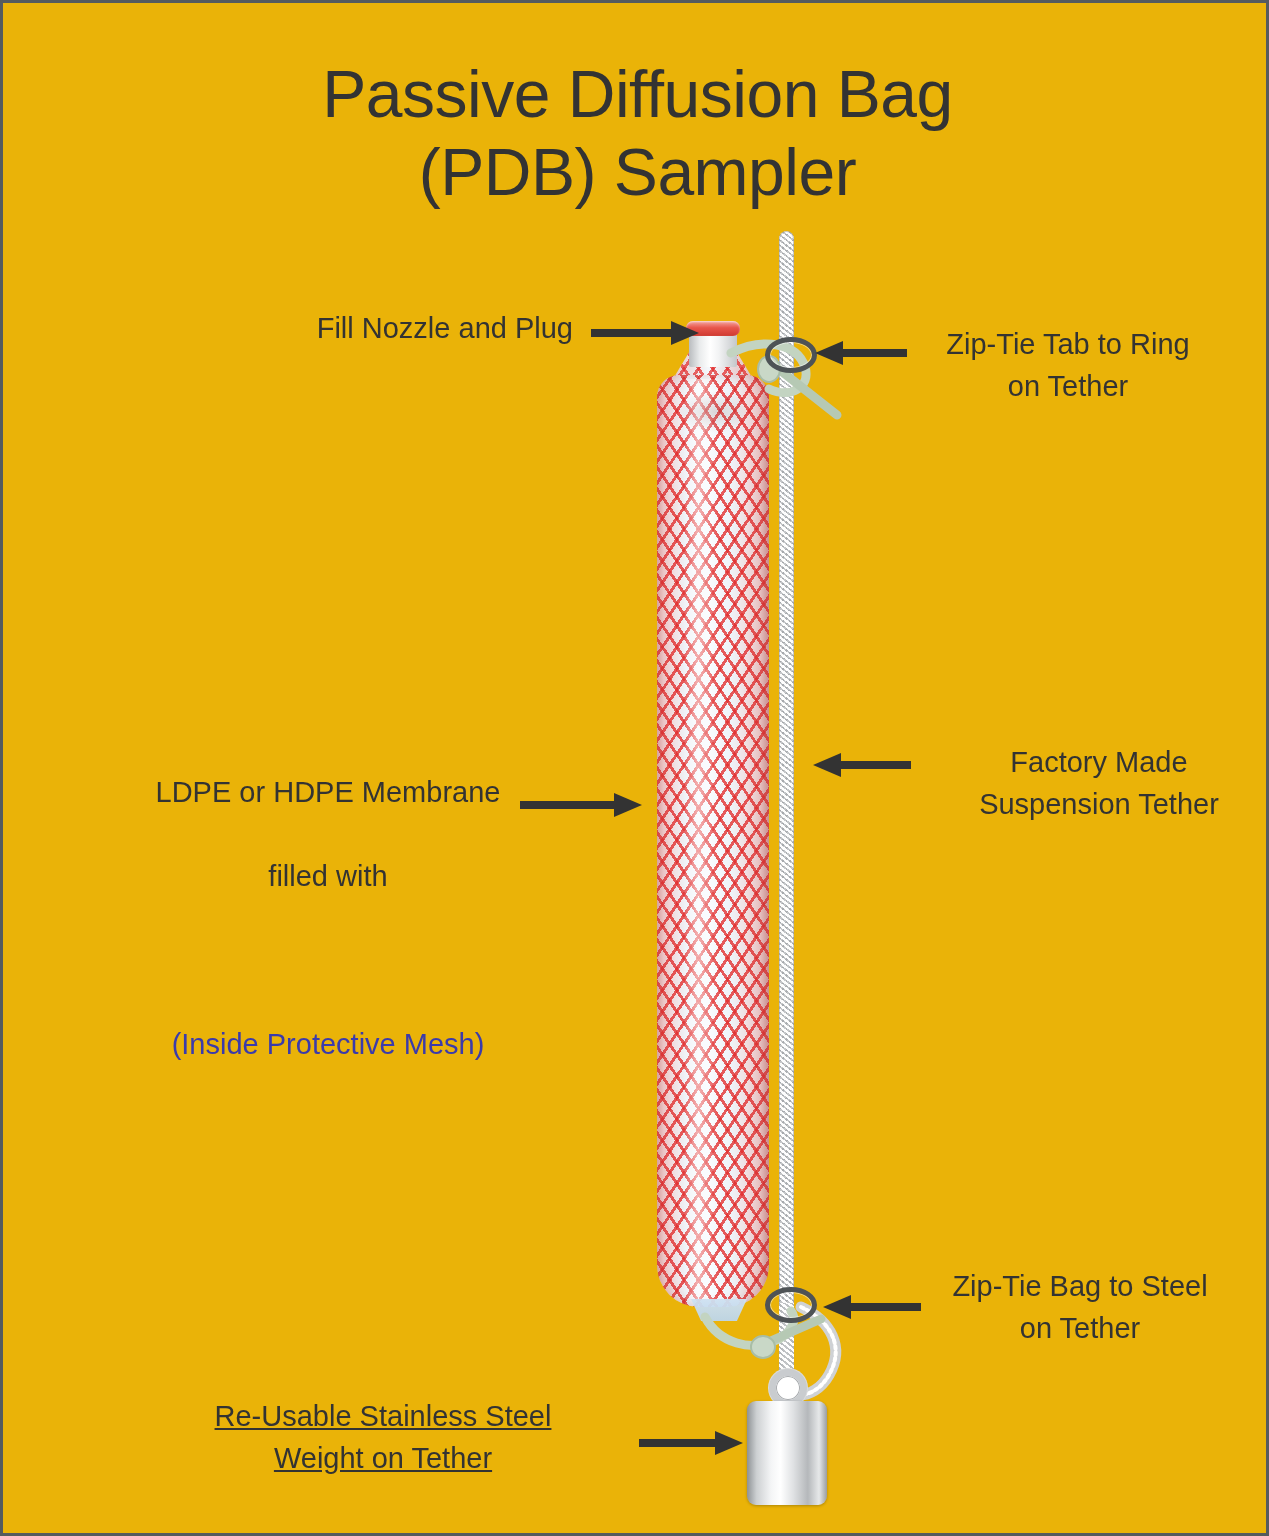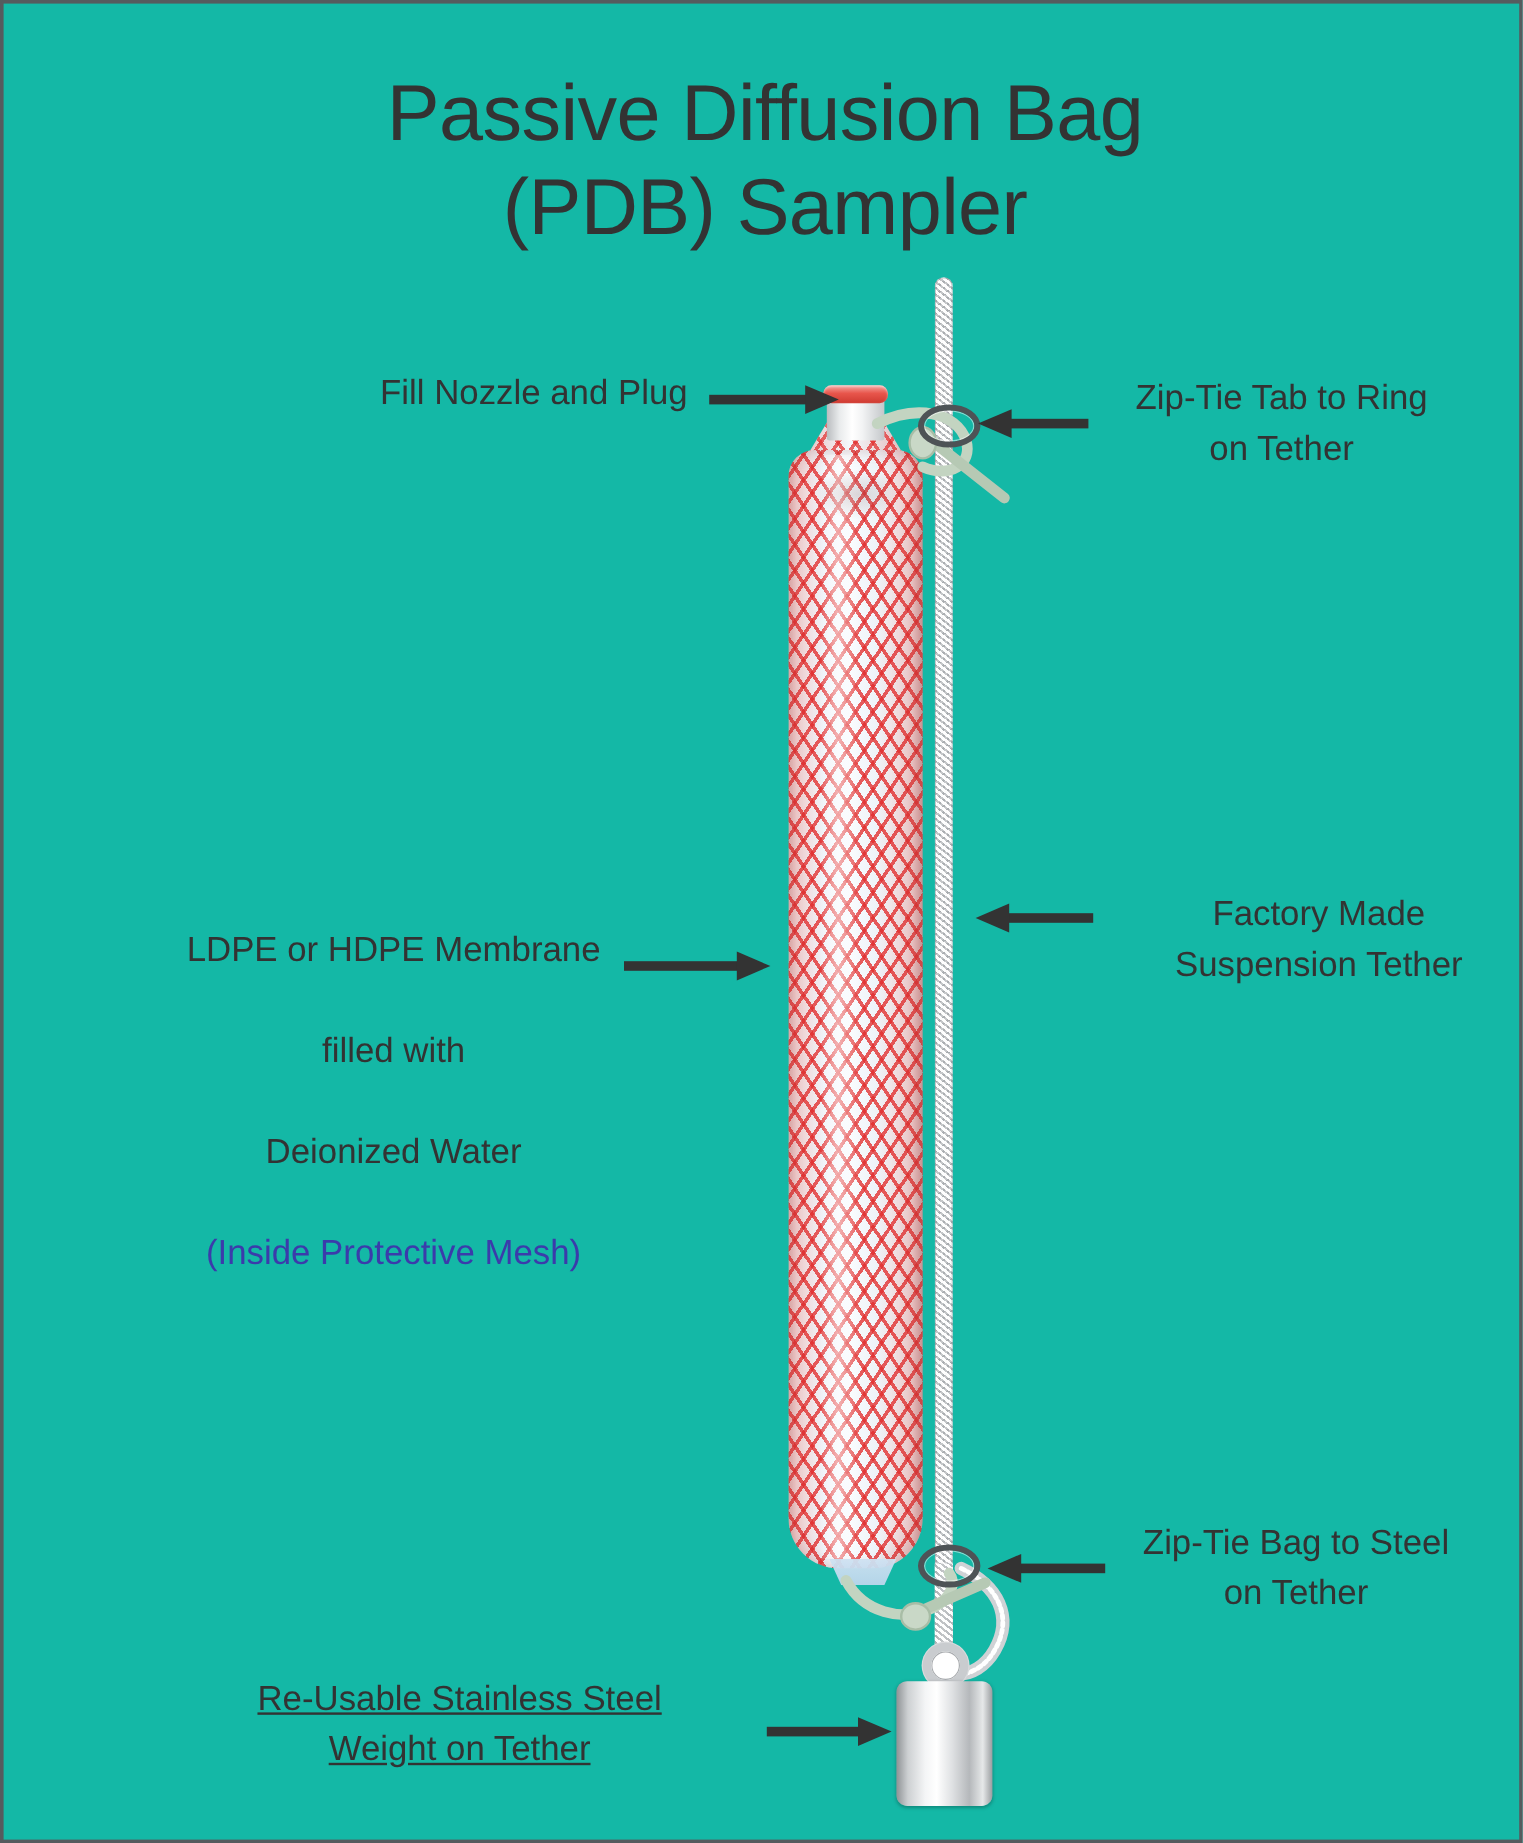--- a/index.html
+++ b/index.html
@@ -7,21 +7,21 @@
     padding: 0;
     background: #ffffff;
   }
   body {
     font-family: "Liberation Sans", sans-serif;
   }
   #canvas {
     position: relative;
     width: 1269px;
     height: 1536px;
-    background: #14b8a6;
+    background: #eab308;
     border: 3px solid #555b5e;
     box-sizing: border-box;
     overflow: hidden;
   }
 
   
   .title {
     position: absolute;
     left: 0;
     top: 52px;
@@ -282,27 +282,27 @@
   <div class="label r" style="left:180px; top:304px; width:390px;">Fill Nozzle and Plug</div>
   <div class="arrow right" style="left:588px; top:318px; width:108px;">
     <span class="shaft"></span>
     <span class="head"></span>
   </div>
 
   <div class="arrow left" style="left:812px; top:338px; width:92px;">
     <span class="shaft"></span>
     <span class="head"></span>
   </div>
-  <div class="label c" style="left:900px; top:308px; width:330px;">Zip-Tie Tab to Ring
+  <div class="label c" style="left:900px; top:320px; width:330px;">Zip-Tie Tab to Ring
 on Tether</div>
 
   <div class="label c" style="left:100px; top:726px; width:450px;">
     <span>LDPE or HDPE Membrane</span><br>
     <span>filled with</span><br>
-    <span>Deionized Water</span><br>
+    <br>
     <span class="sub-blue">(Inside Protective Mesh)</span>
   </div>
   <div class="arrow right" style="left:517px; top:790px; width:122px;">
     <span class="shaft"></span>
     <span class="head"></span>
   </div>
 
   <div class="arrow left" style="left:810px; top:750px; width:98px;">
     <span class="shaft"></span>
     <span class="head"></span>

